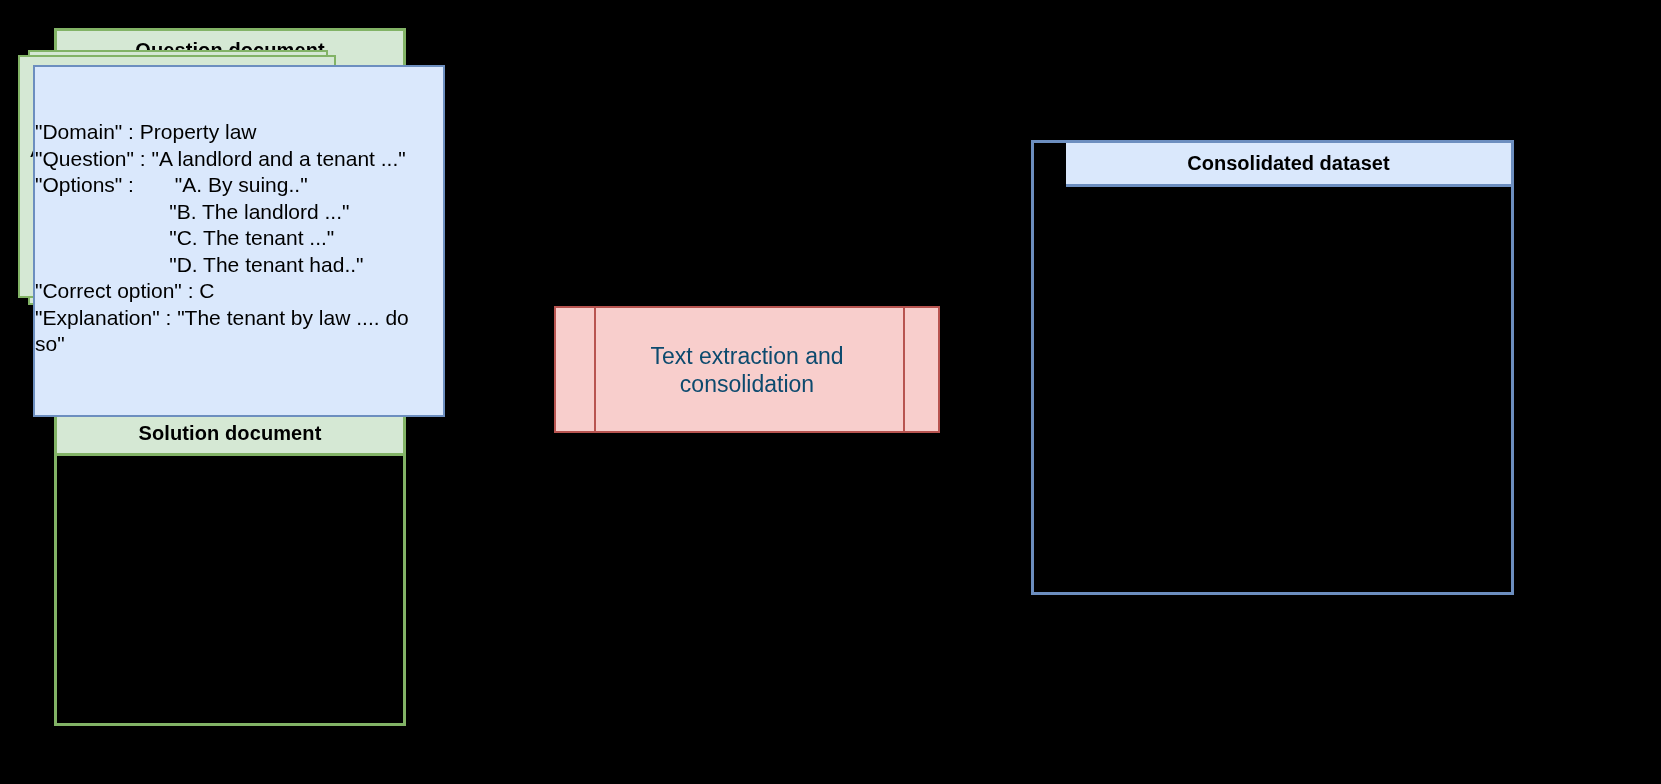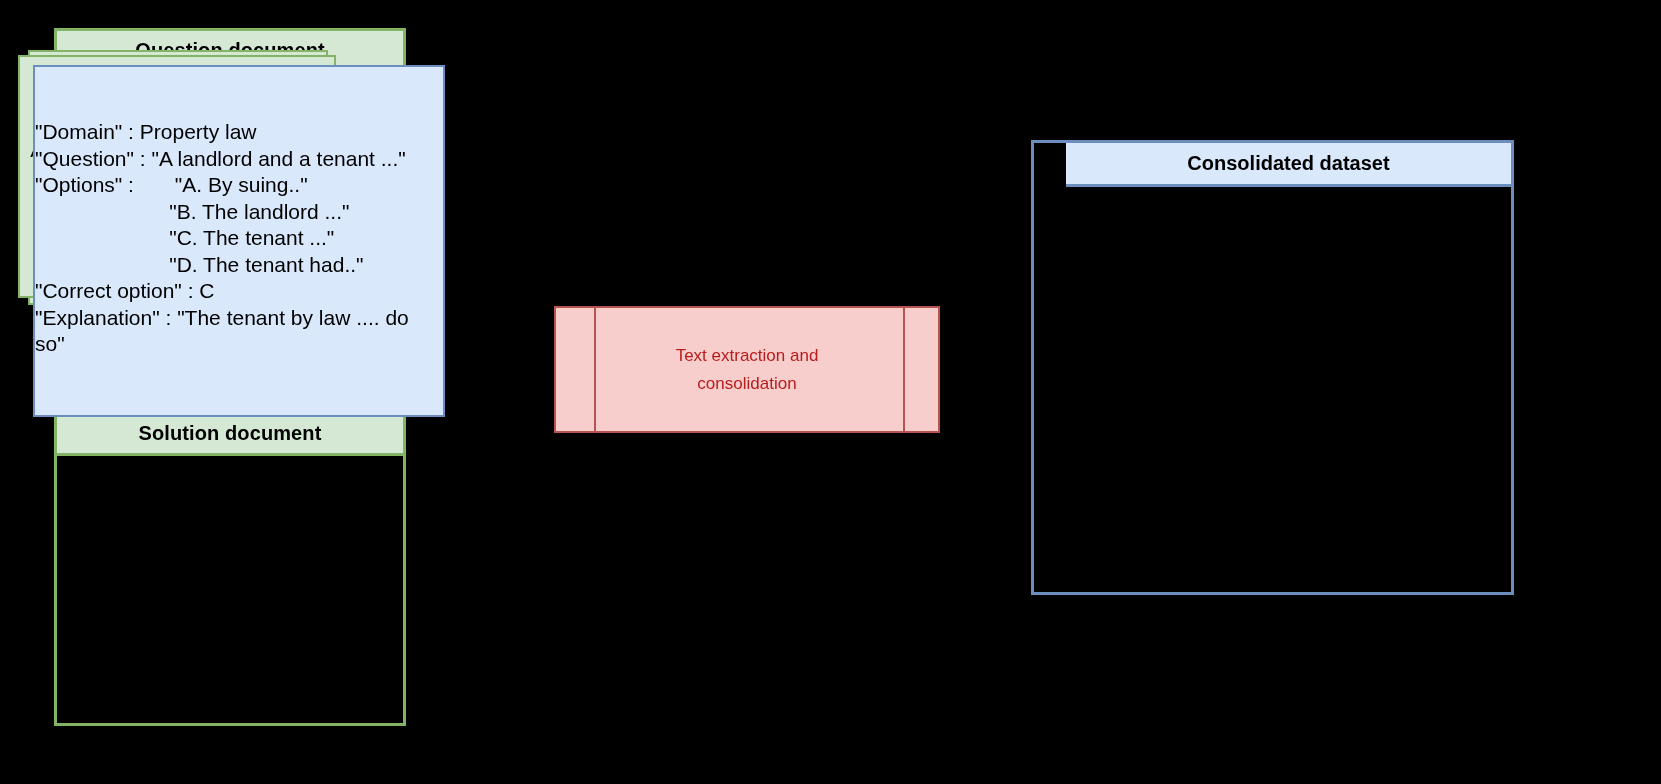--- a/index.html
+++ b/index.html
@@ -103,23 +103,23 @@
     top: 0;
     bottom: 0;
     width: 0;
     border-left: 2px solid #b85450;
   }
   #process-node::before { left: 38px; }
   #process-node::after  { right: 33px; }
   #process-label {
     position: relative;
     z-index: 2;
-    font-size: 17px;
+    font-size: 23px;
     line-height: 28px;
-    color: #b91c1c;
+    color: #0c4a6e;
     text-align: center;
     white-space: pre-line;
   }
 
   
   #dataset-container {
     position: absolute;
     left: 1031px;
     top: 140px;
     width: 483px;

